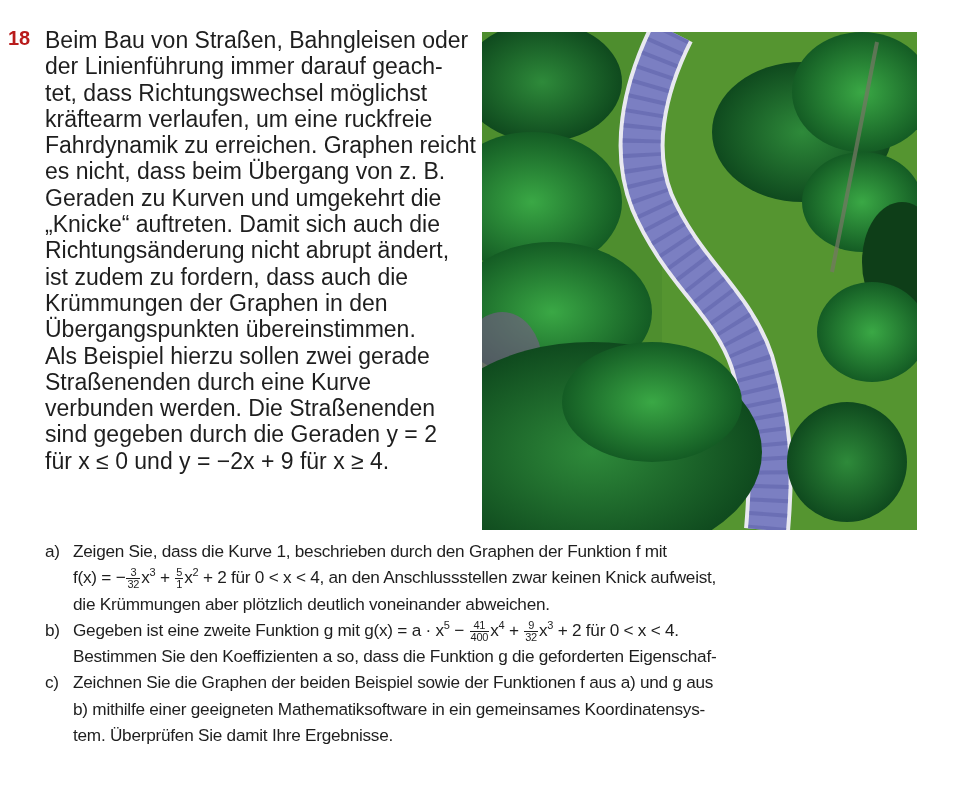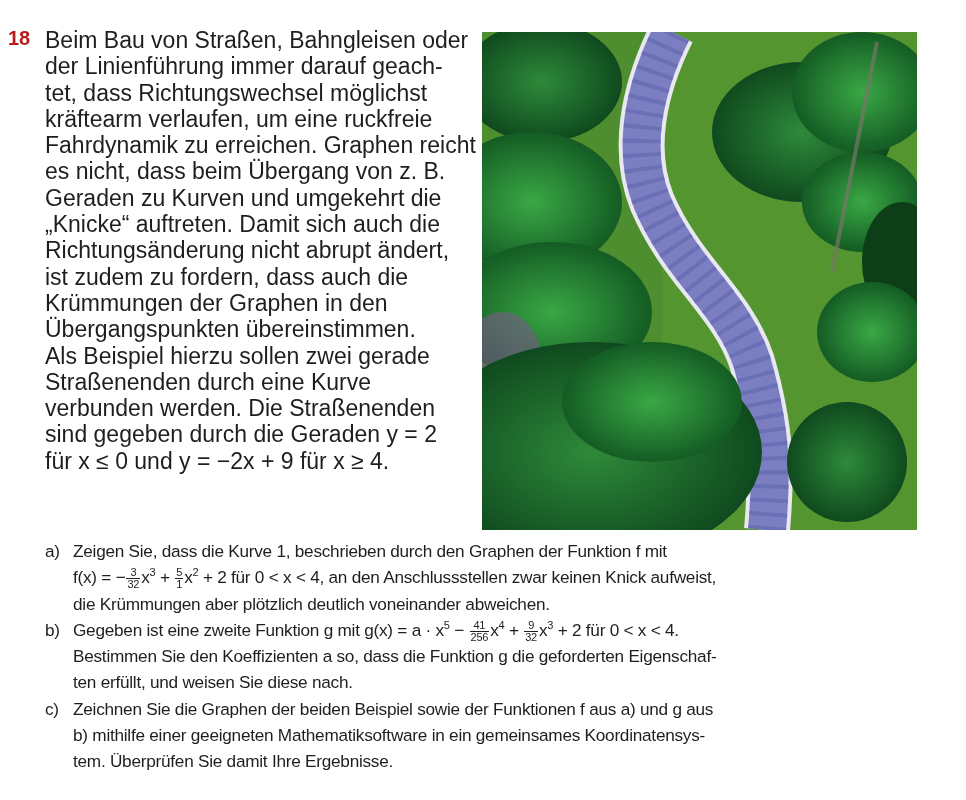--- a/index.html
+++ b/index.html
@@ -81,23 +81,22 @@
 
 <div class="tasks">
   <div class="task">
     <span class="lbl">a)</span>
     <span class="line">Zeigen Sie, dass die Kurve 1, beschrieben durch den Graphen der Funktion f mit</span>
     <span class="line"><span>f(x) = −</span><span class="frac"><span class="n">3</span><span>32</span></span><span>x</span><sup>3</sup><span> + </span><span class="frac"><span class="n">5</span><span>1</span></span><span>x</span><sup>2</sup><span> + 2 für 0 &lt; x &lt; 4, an den Anschlussstellen zwar keinen Knick aufweist,</span></span>
     <span class="line">die Krümmungen aber plötzlich deutlich voneinander abweichen.</span>
   </div>
   <div class="task">
     <span class="lbl">b)</span>
-    <span class="line"><span>Gegeben ist eine zweite Funktion g mit g(x) = a · x</span><sup>5</sup><span> − </span><span class="frac"><span class="n">41</span><span>256</span></span><span>x</span><sup>4</sup><span> + </span><span class="frac"><span class="n">9</span><span>32</span></span><span>x</span><sup>3</sup><span> + 2 für 0 &lt; x &lt; 4.</span></span>
+    <span class="line"><span>Gegeben ist eine zweite Funktion g mit g(x) = a · x</span><sup>5</sup><span> − </span><span class="frac"><span class="n">41</span><span>400</span></span><span>x</span><sup>4</sup><span> + </span><span class="frac"><span class="n">9</span><span>32</span></span><span>x</span><sup>3</sup><span> + 2 für 0 &lt; x &lt; 4.</span></span>
     <span class="line">Bestimmen Sie den Koeffizienten a so, dass die Funktion g die geforderten Eigenschaf-</span>
-    <span class="line">ten erfüllt, und weisen Sie diese nach.</span>
   </div>
   <div class="task">
     <span class="lbl">c)</span>
     <span class="line">Zeichnen Sie die Graphen der beiden Beispiel sowie der Funktionen f aus a) und g aus</span>
     <span class="line">b) mithilfe einer geeigneten Mathematiksoftware in ein gemeinsames Koordinatensys-</span>
     <span class="line">tem. Überprüfen Sie damit Ihre Ergebnisse.</span>
   </div>
 </div>
 
 </body></html>

